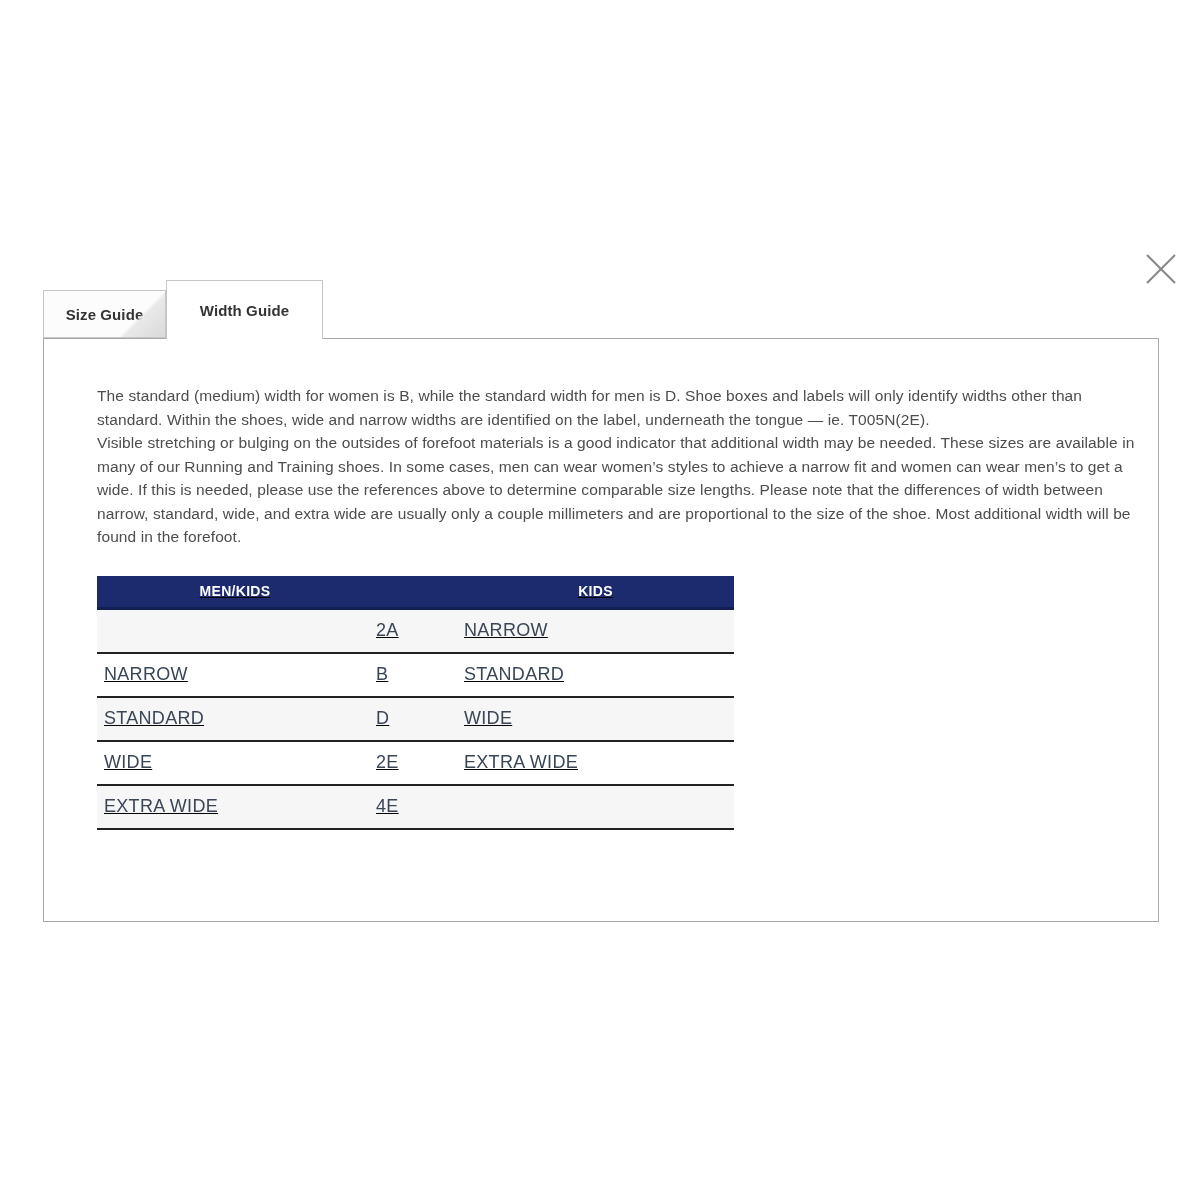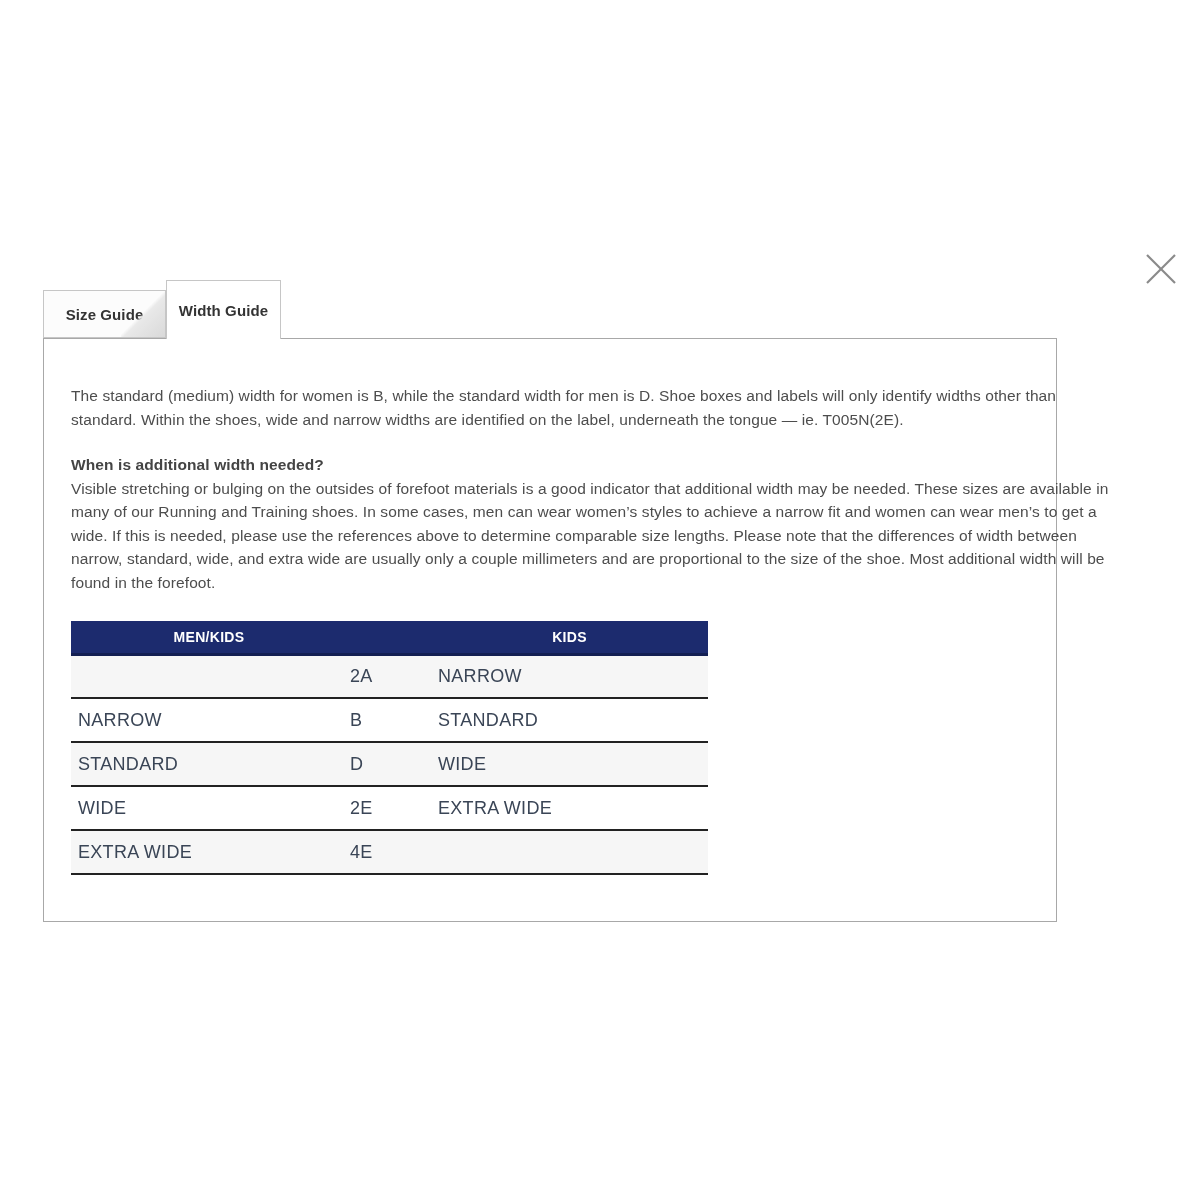--- a/index.html
+++ b/index.html
@@ -39,35 +39,36 @@
   }
   .tab-size .fold {
     position: absolute;
     right: 0; top: 0;
     width: 44px; height: 100%;
     background: linear-gradient(315deg, #d9d9d9 0%, #e9e9e9 46%, rgba(255,255,255,0) 52%);
     pointer-events: none;
   }
   .tab-width {
     left: 166px; top: 280px;
-    width: 115px; height: 59px;
+    width: 157px; height: 59px;
     background: #ffffff;
     border: 1px solid #c6c6c6;
     border-bottom: none;
     z-index: 3;
   }
 
   
   .panel {
     position: absolute;
     left: 43px; top: 338px;
-    width: 1014px; height: 584px;
+    width: 1116px; height: 584px;
     background: #ffffff;
     border: 1px solid #a8a8a8;
     z-index: 2;
+    padding-left: 26px;
   }
   .panel-inner {
     padding: 45px 28px 0 27px;
   }
   .copy {
     width: 1048px;
     font-size: 15.5px;
     line-height: 23.5px;
     color: #4d4d4d;
     letter-spacing: 0.1px;
@@ -75,20 +76,21 @@
   .copy p { margin: 0; }
   .para-gap { margin-top: 22px !important; }
   .q-heading { font-weight: 700; color: #444444; }
 
   
   table.width-table {
     margin-top: 27px;
     border-collapse: collapse;
     table-layout: fixed;
     width: 637px;
+    text-decoration: underline;
   }
   .width-table col.c1 { width: 276px; }
   .width-table col.c2 { width: 84px; }
   .width-table col.c3 { width: 277px; }
   .width-table thead th {
     background: #1c2b6e;
     color: #ffffff;
     font-size: 14px;
     font-weight: 700;
     letter-spacing: 0.3px;
@@ -126,21 +128,20 @@
   <span class="fold"></span>
 </div>
 <div class="tab tab-width">
   <span>Width Guide</span>
 </div>
 
 <div class="panel">
   <div class="panel-inner">
     <div class="copy">
       <p>The standard (medium) width for women is B, while the standard width for men is D. Shoe boxes and labels will only identify widths other than standard. Within the shoes, wide and narrow widths are identified on the label, underneath the tongue — ie. T005N(2E).</p>
-      <p class="q-heading para-gap">When is additional width needed?</p>
       <p>Visible stretching or bulging on the outsides of forefoot materials is a good indicator that additional width may be needed. These sizes are available in many of our Running and Training shoes. In some cases, men can wear women’s styles to achieve a narrow fit and women can wear men’s to get a wide. If this is needed, please use the references above to determine comparable size lengths. Please note that the differences of width between narrow, standard, wide, and extra wide are usually only a couple millimeters and are proportional to the size of the shoe. Most additional width will be found in the forefoot.</p>
     </div>
 
     <table class="width-table">
       <colgroup>
           <col class="c1">
           <col class="c2">
           <col class="c3">
         </colgroup>
       <thead>

